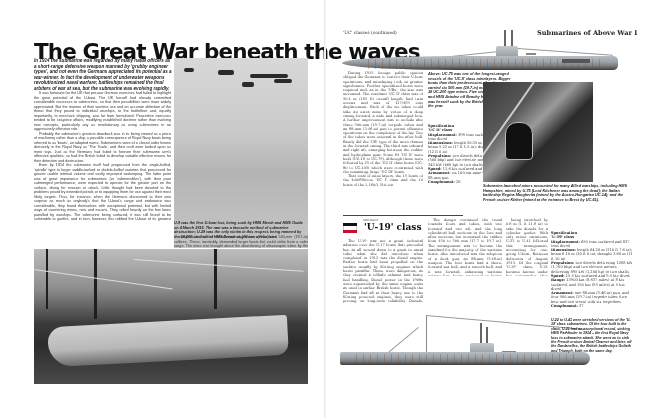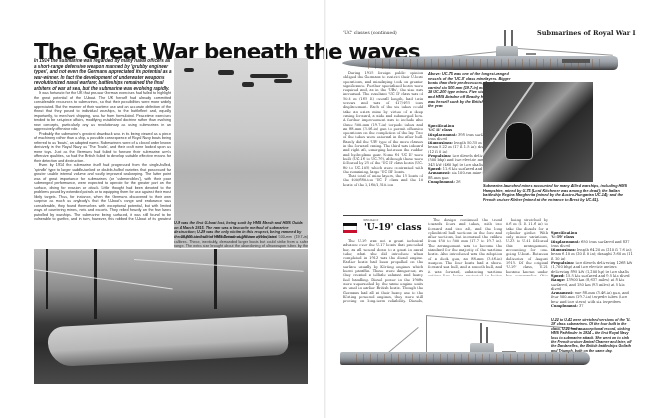--- a/index.html
+++ b/index.html
@@ -96,21 +96,21 @@
     <div class="mast" style="left:180px;top:0;width:3px;height:60px;"></div>
     <div class="rig" style="left:0;top:20px;width:140px;transform:rotate(8deg);"></div>
     <div class="rig" style="left:100px;top:10px;width:170px;transform:rotate(4deg);"></div>
     <div class="hull"></div>
   </div>
 </div>
 
 <div class="gutter"></div>
 
 <div class="running-left">'UC' classes (continued)</div>
-<div class="running-right">Submarines of Royal War I</div>
+<div class="running-right">Submarines of Above War I</div>
 
 <div class="sub" style="left:342px;top:28px;width:276px;height:42px;">
   <div class="peri" style="left:162px;top:2px;height:18px;"></div>
   <div class="peri" style="left:169px;top:2px;height:18px;"></div>
   <div class="tower" style="left:154px;top:18px;width:22px;height:10px;border-radius:2px 2px 0 0;"></div>
   <div class="gun" style="left:184px;top:25px;width:10px;height:2px;"></div>
   <div class="wire" style="left:80px;top:31px;width:75px;transform:rotate(-6deg);"></div>
   <div class="wire" style="left:176px;top:20px;width:95px;transform:rotate(4deg);"></div>
   <div class="hull" style="left:0;top:28px;width:276px;height:14px;"></div>
   <div class="rust" style="left:20px;top:31px;width:240px;height:10px;"></div>

